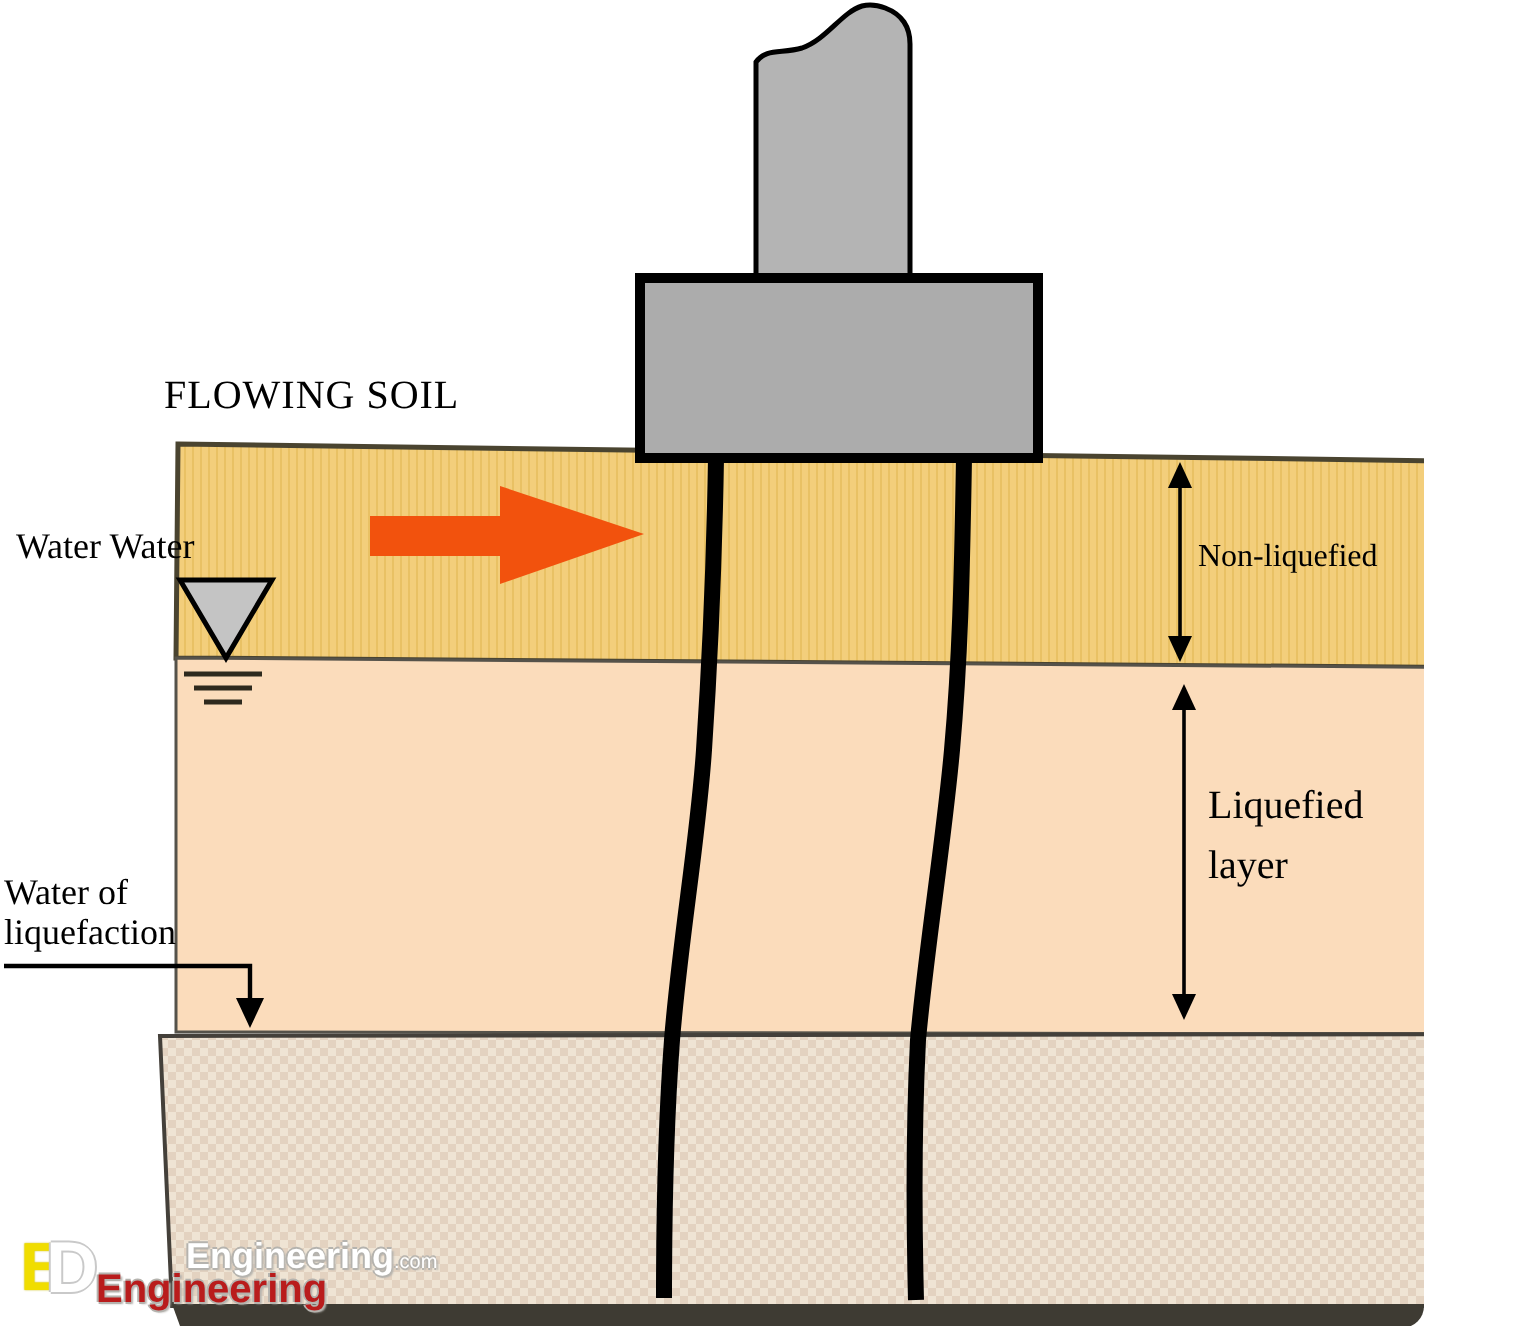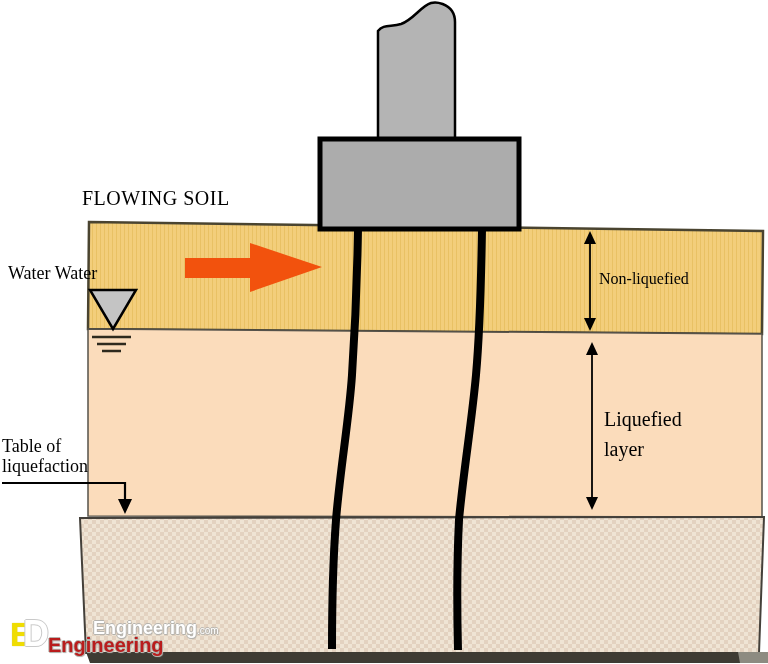--- a/index.html
+++ b/index.html
@@ -1,35 +1,36 @@
 <!DOCTYPE html>
 <html><head>
 <meta charset="utf-8">
 <style>
   html,body{margin:0;padding:0;background:#ffffff;}
   #stage{
     position:relative;
-    width:768px;height:664px;
+    width:712px;height:664px;
     background:#ffffff;
     overflow:hidden;
     font-family:"Liberation Serif","DejaVu Serif",serif;
+    border-radius:11px;
   }
   #diagram-svg{position:absolute;left:0;top:0;}
   .label{
     position:absolute;
     color:#000000;
     font-family:"Liberation Serif","DejaVu Serif",serif;
     white-space:nowrap;
     line-height:1.05;
   }
   .lbl-flowing{left:82px;top:188px;font-size:20px;letter-spacing:0.5px;}
   .lbl-water{left:8px;top:264px;font-size:18px;}
   .lbl-depth{left:2px;top:436px;font-size:18px;line-height:20px;}
   .lbl-crust{left:599px;top:264px;font-size:16px;line-height:29px;}
-  .lbl-liq{left:604px;top:404px;font-size:20px;line-height:30px;}
+  .lbl-liq{left:604px;top:388px;font-size:20px;line-height:30px;}
   .lbl-crust div,.lbl-liq div,.lbl-depth div{white-space:nowrap;}
 
   
   .logo{position:absolute;left:6px;top:612px;width:220px;height:50px;
         font-family:"Liberation Sans","DejaVu Sans",sans-serif;}
   .logo-e{
     position:absolute;left:4px;top:3px;
     font-size:34px;font-weight:bold;color:#f0dd00;
     text-shadow:0 0 1px #c9b900;
   }
@@ -109,21 +110,21 @@
       <polyline points="2,483 125,483 125,502" fill="none"></polyline>
       <polygon points="125,514 118,499 132,499" stroke="none"></polygon>
     </g>
   </svg>
 
   <div class="label lbl-flowing">FLOWING SOIL</div>
 
   <div class="label lbl-water">Water Water</div>
 
   <div class="label lbl-depth">
-    <div>Table of</div>
+    <div>Water of</div>
     <div>liquefaction</div>
   </div>
 
   <div class="label lbl-crust">
     <div>Non-liquefied</div>
   </div>
 
   <div class="label lbl-liq">
     <div>Liquefied</div>
     <div>layer</div>

